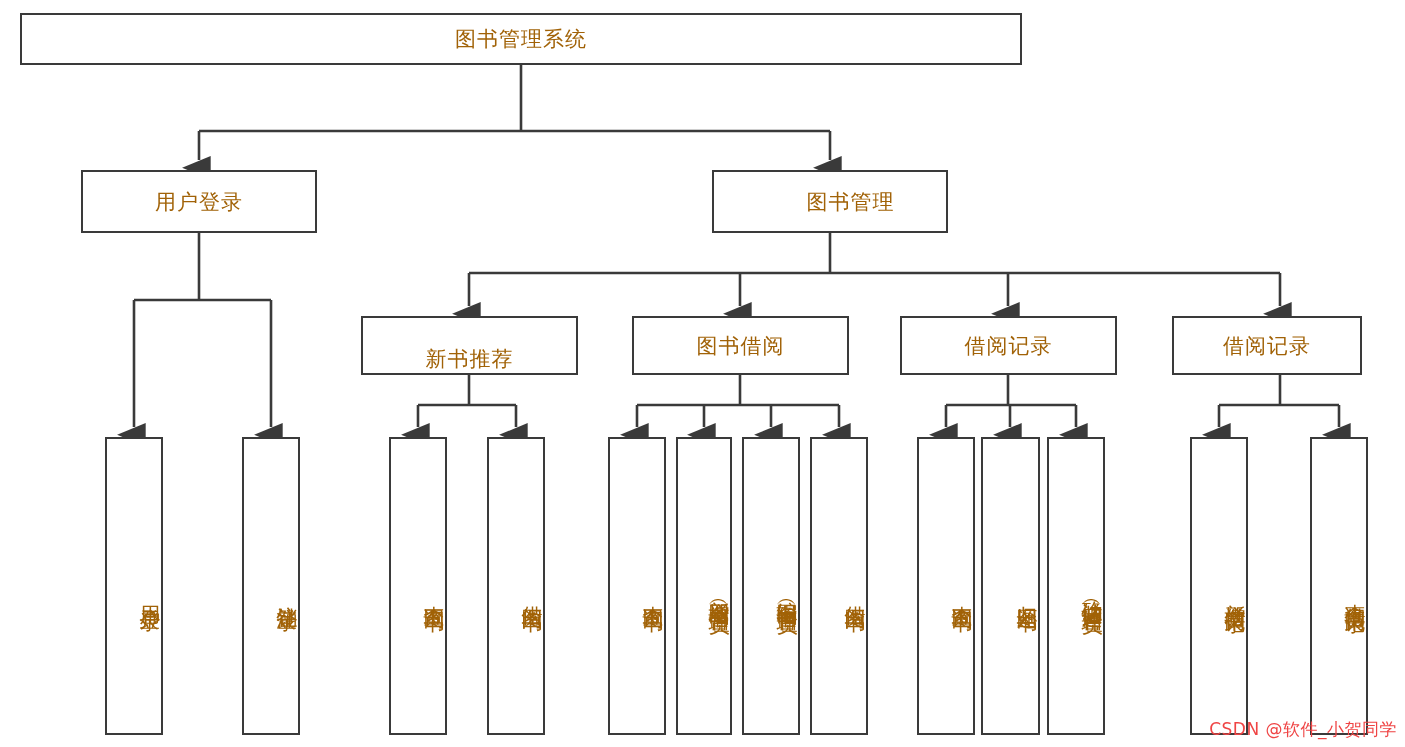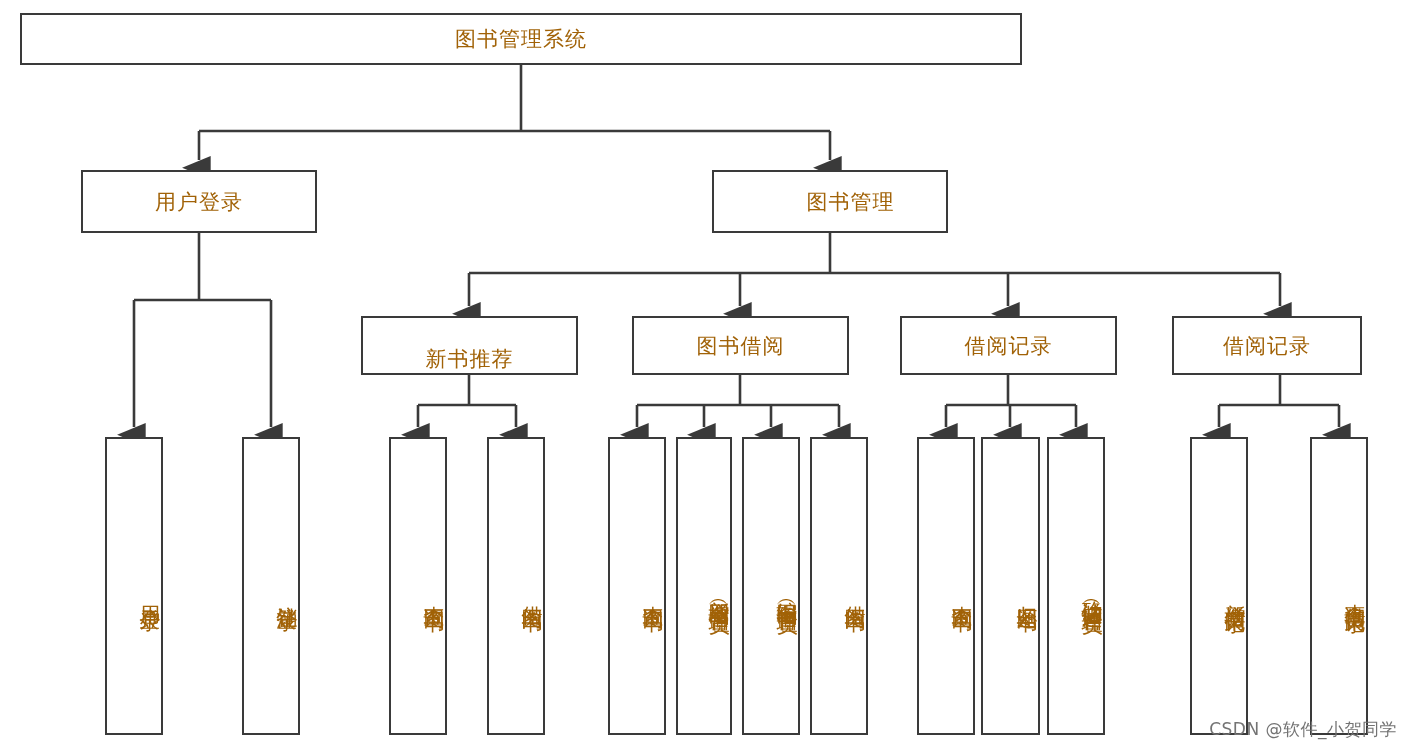--- a/index.html
+++ b/index.html
@@ -50,21 +50,21 @@
   .node.vert .vtext {
     writing-mode: vertical-rl;
     text-orientation: upright;
     white-space: nowrap;
   }
   #watermark {
     position: absolute;
     right: 8px;
     bottom: 6px;
     font-size: 17px;
-    color: #737373;
+    color: #ef4444;
     letter-spacing: 0.5px;
     white-space: nowrap;
     margin-top: 22px;
   }
 </style>
 </head>
 <body>
 
 <div id="canvas">
 

